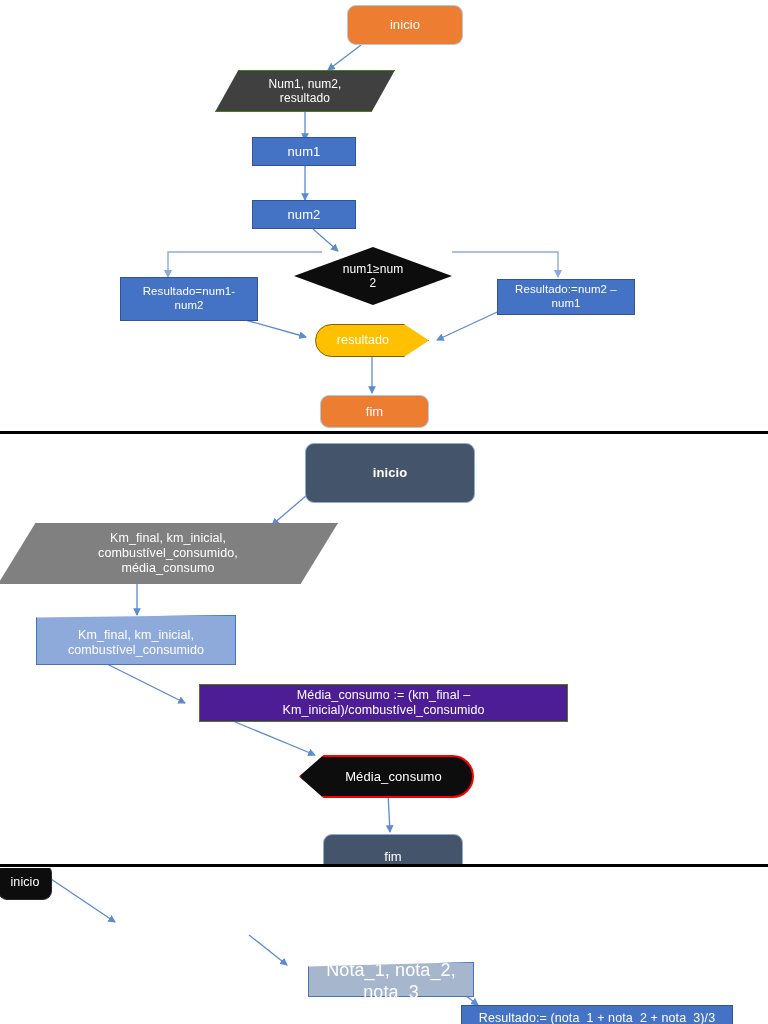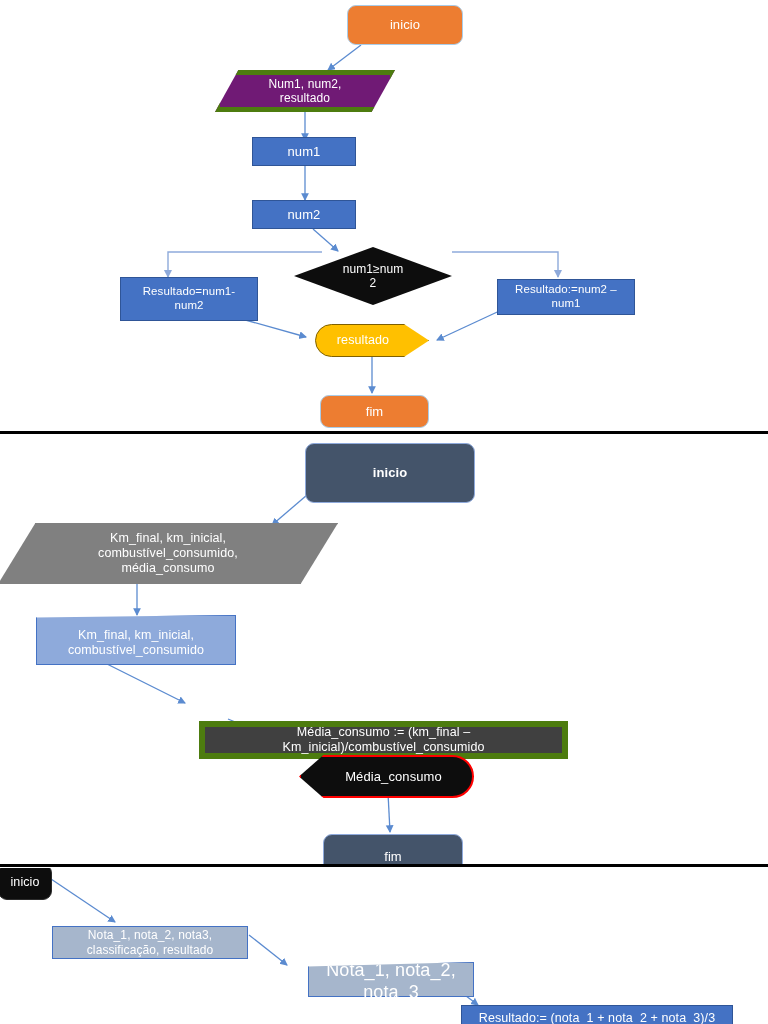--- a/index.html
+++ b/index.html
@@ -68,32 +68,31 @@
     background: #0D0D0D;
     border: 1px solid #2b2b2b;
     border-radius: 9px;
   }
   .proc-blue {
     background: #4472C4;
     border: 1px solid #2F5597;
     text-align: center;
   }
   .proc-lightblue {
-    background: #404040;
-    border: 6px solid #4d7c0f;
-    margin-top: 37px;
+    background: #4c1d95;
+    border: 1px solid #4d7c0f;
   }
   .proc-grayblue {
     background: #A6B6CC;
     border: 1px solid #4472C4;
   }
 
   .par-lightblue {
-    background: #701a75;
-    border: 5px solid #4d7c0f;
+    background: #404040;
+    border: 1px solid #4d7c0f;
     clip-path: polygon(13% 0%, 100% 0%, 87% 100%, 0% 100%);
   }
   .par-gray {
     background: #808080;
     border: 1px solid #808080;
     clip-path: polygon(11% 0%, 100% 0%, 89% 100%, 0% 100%);
   }
   .trap-blue {
     background: #8EAADB;
     border: 1px solid #4472C4;
@@ -248,21 +247,19 @@
 
       <path class="lineA" d="M51,11 L115,54" marker-end="url(#ch1)"></path>
 
       <path class="lineA" d="M249,67 L287,97" marker-end="url(#ch1)"></path>
 
       <path class="lineA" d="M445,112 L478,137" marker-end="url(#ch1)"></path>
     </svg>
 
     <div class="node term-black" style="left:-2px; top:-4px; width:54px; height:36px; font-size:12.5px;">inicio</div>
 
-    <div class="node proc-grayblue" style="left:52px; top:58px; width:196px; height:33px; font-size:12px;">Nota_1, nota_2, nota3,
-classificação, resultado</div>
 
     <div class="node trap-grayblue" style="left:308px; top:94px; width:166px; height:35px; font-size:18px; padding-top:4px;">Nota_1, nota_2, nota_3</div>
 
     <div class="node proc-blue" style="left:461px; top:137px; width:272px; height:26px; font-size:12.5px;">Resultado:= (nota_1 + nota_2 + nota_3)/3</div>
   </div>
 
 </div>
 
 </body></html>

